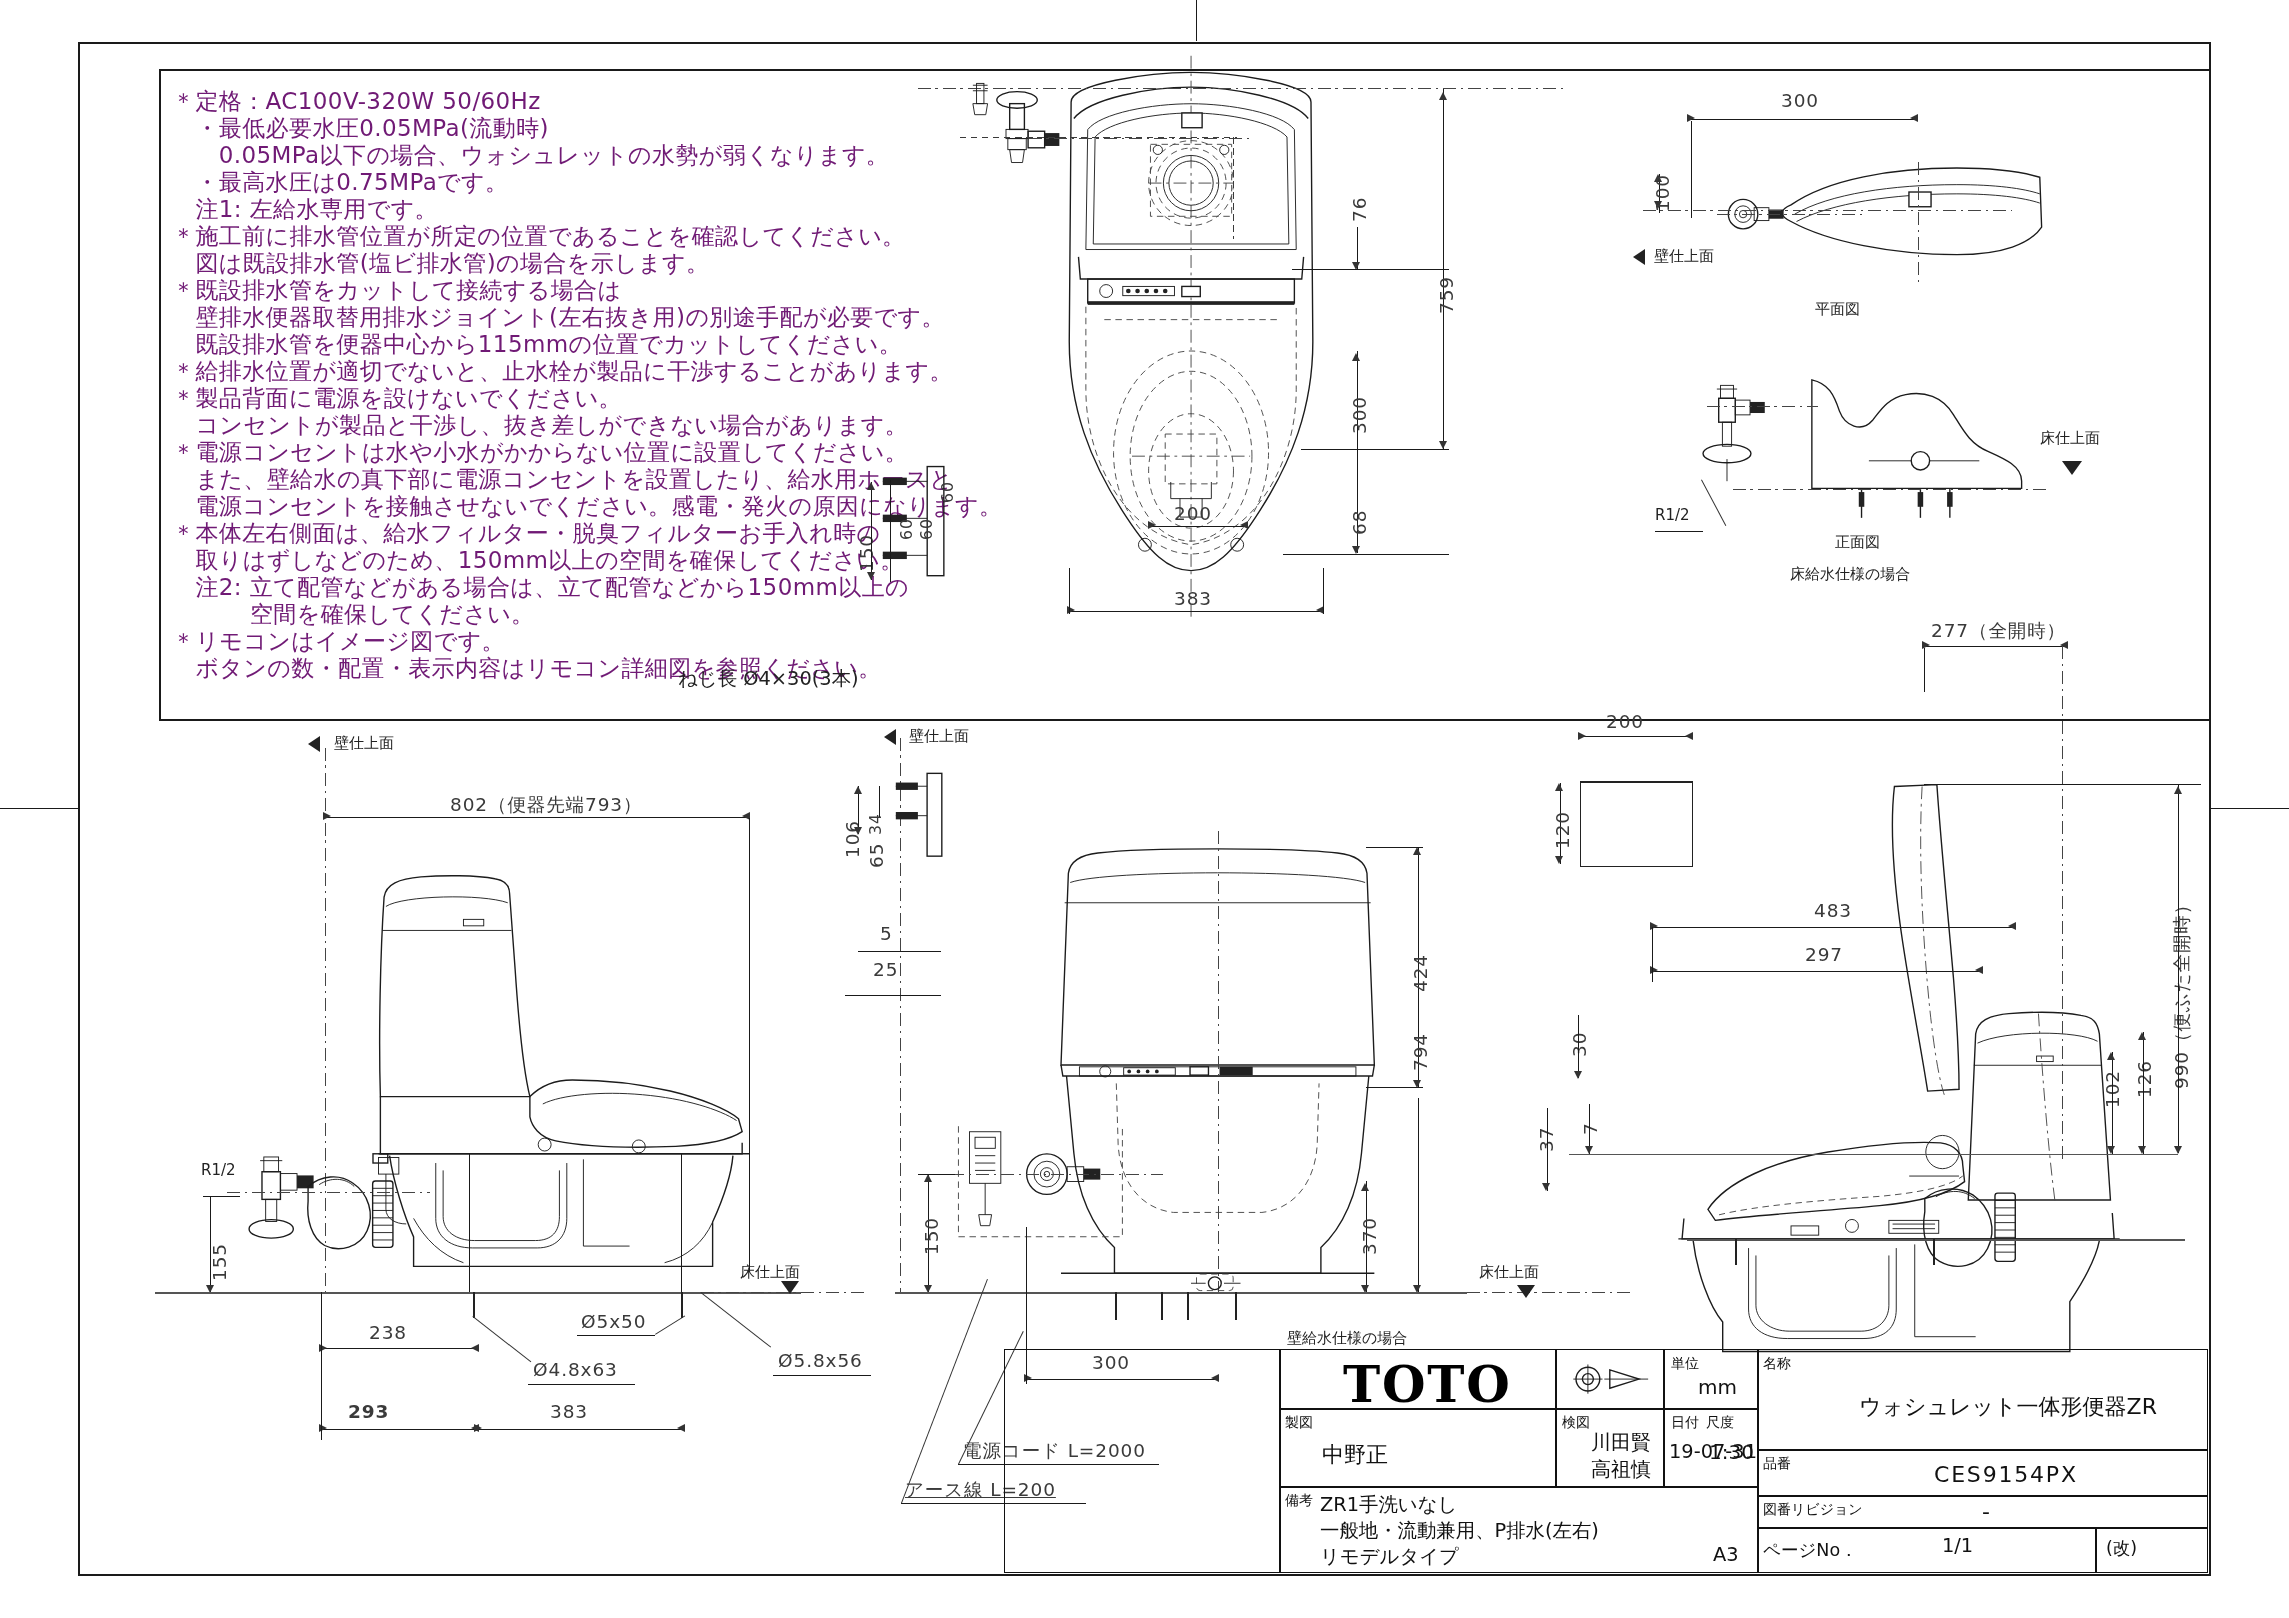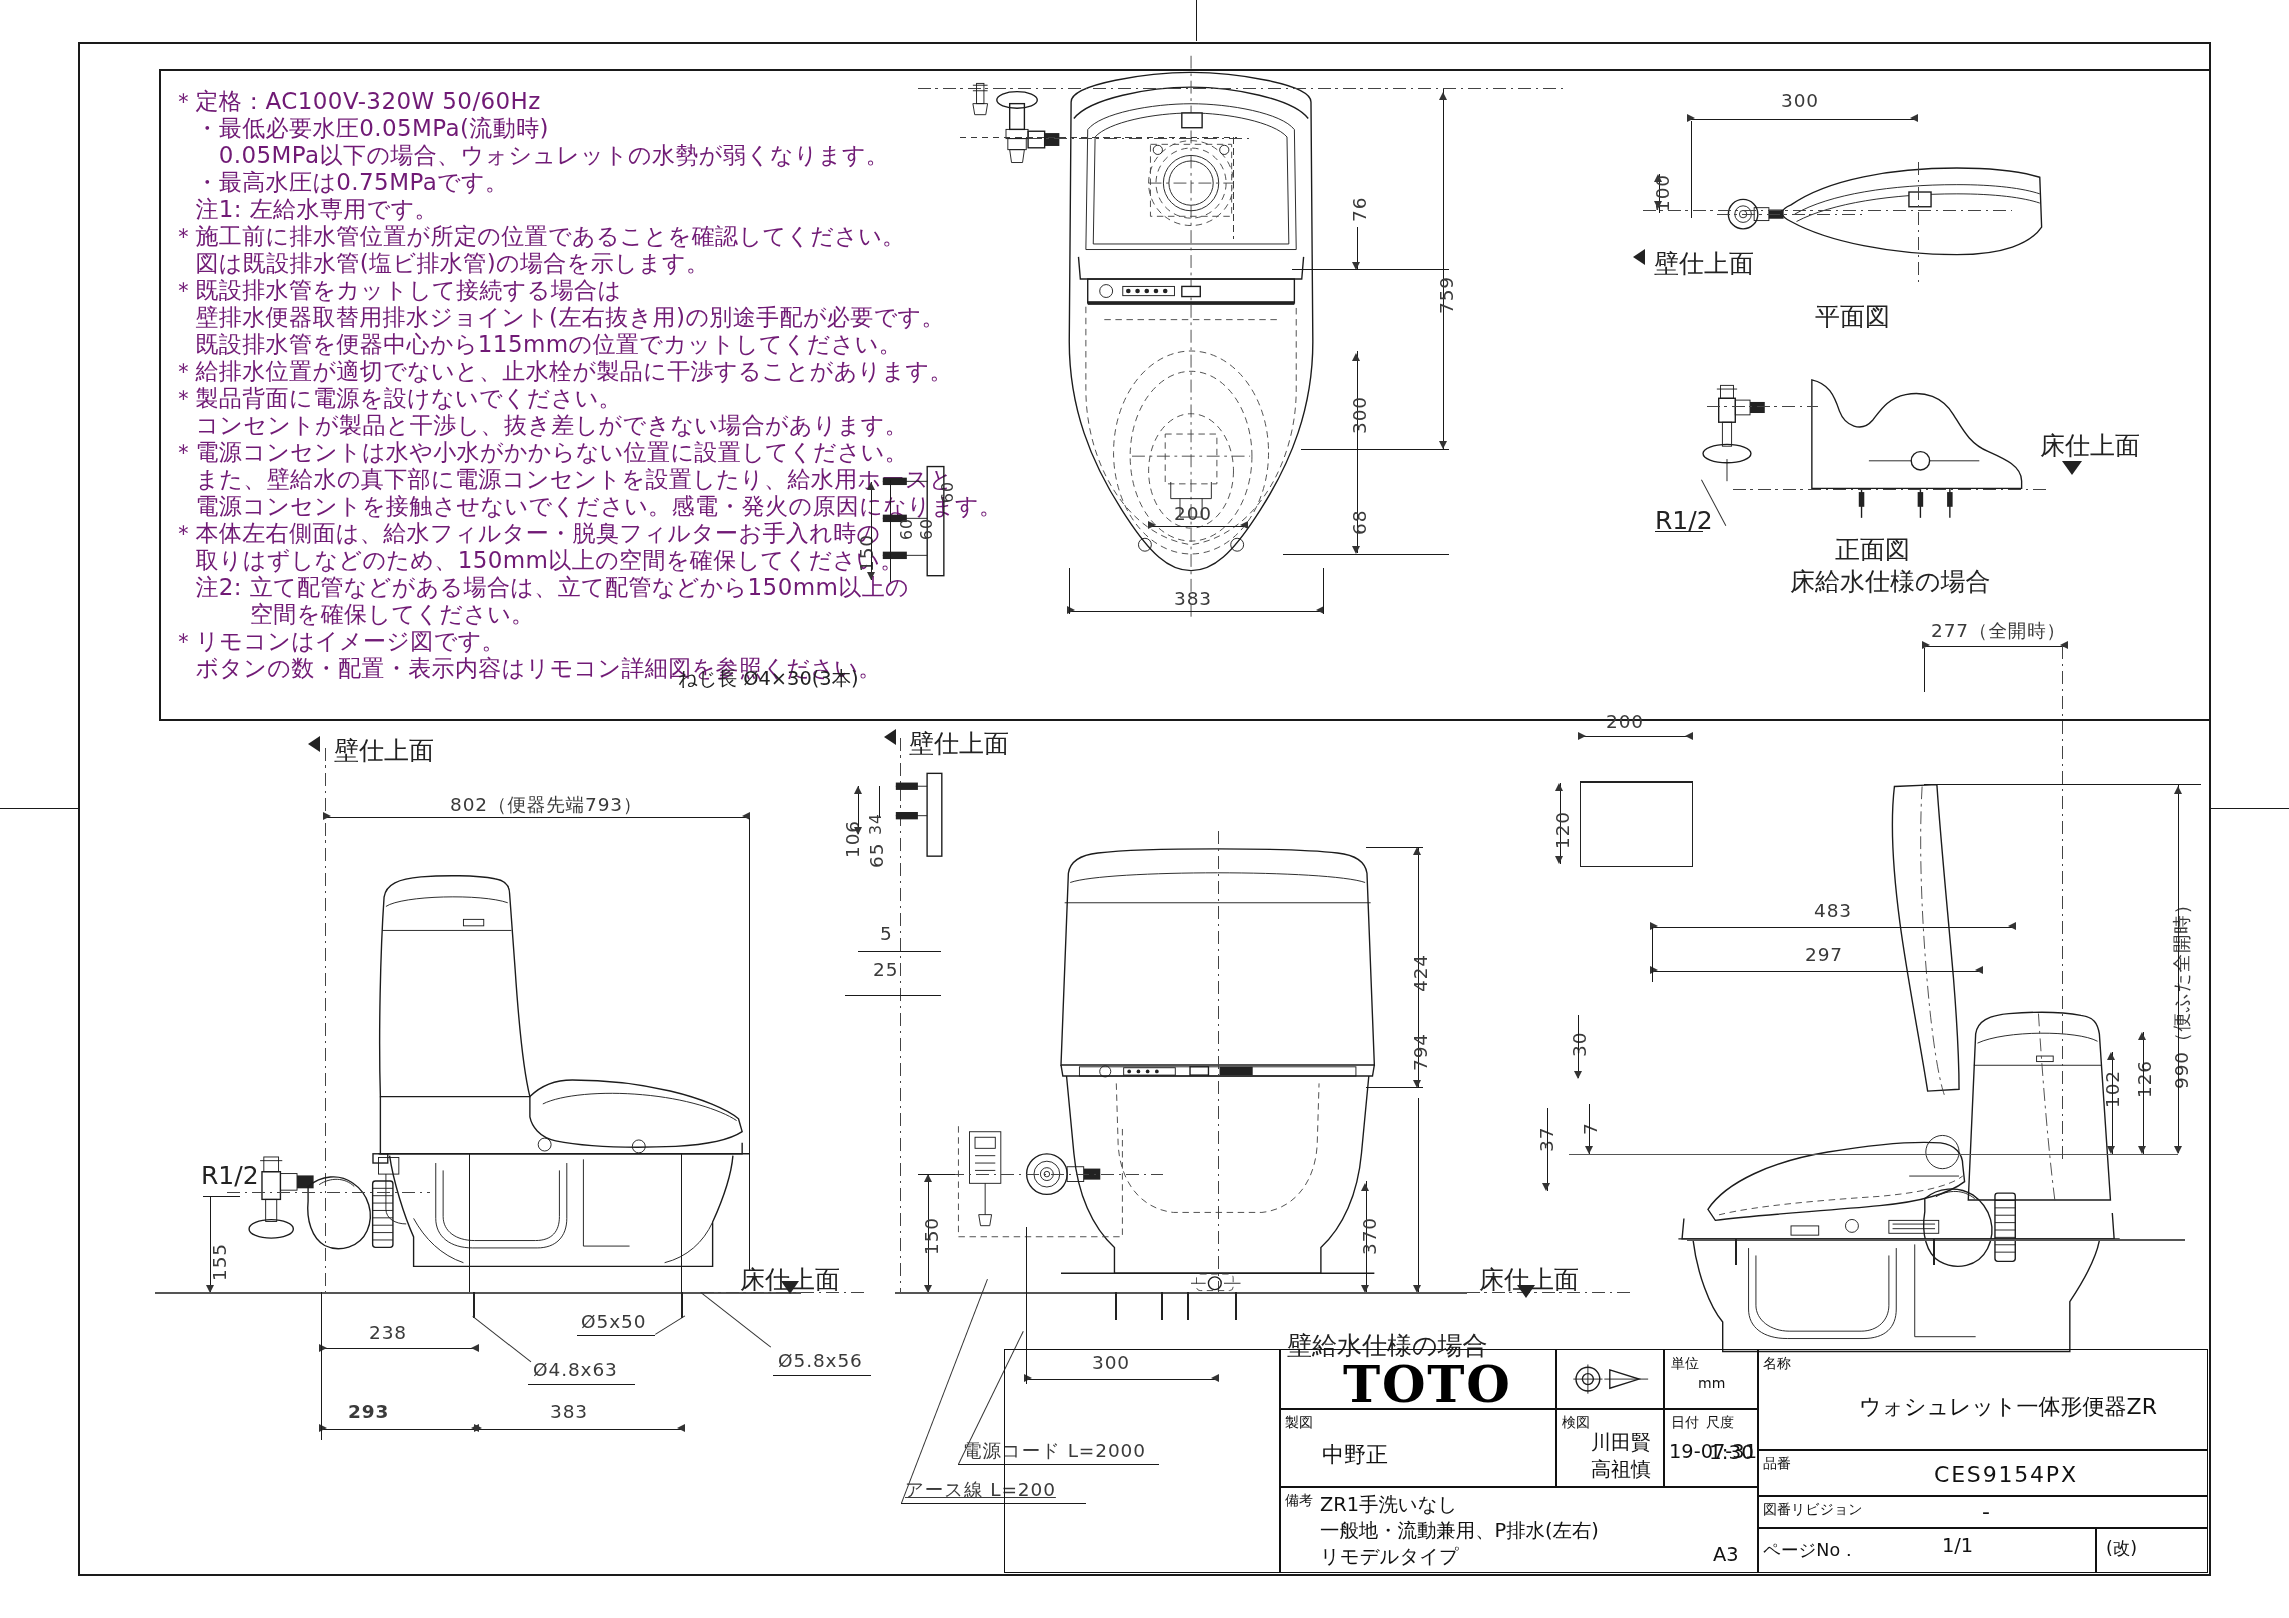--- a/index.html
+++ b/index.html
@@ -19,21 +19,21 @@
      background:repeating-linear-gradient(to bottom,#444 0 13px,transparent 13px 17.5px,#444 17.5px 20px,transparent 20px 25px);}
   .hidden-l{position:absolute;height:0.9px;
      background:repeating-linear-gradient(to right,#3a3a3a 0 6.5px,transparent 6.5px 11px);}
   .hidden-lV{position:absolute;width:0.9px;
      background:repeating-linear-gradient(to bottom,#3a3a3a 0 6.5px,transparent 6.5px 11px);}
   
   .dim{position:absolute;font-size:18.5px;color:#3a3a3a;white-space:nowrap;letter-spacing:0.9px;
        font-family:"DejaVu Sans","Liberation Sans",sans-serif;}
   .dim.v{transform-origin:0 0;transform:rotate(-90deg);}
   .dim.sm{font-size:15.7px;}
-  .lab{position:absolute;font-size:25px;color:#222;white-space:nowrap;}
+  .lab{position:absolute;font-size:15px;color:#222;white-space:nowrap;}
   .lab.ul{}
   .notes{position:absolute;font-size:23px;line-height:27px;color:#701a75;white-space:pre;letter-spacing:0.4px;}
   
   .arw{position:absolute;width:0;height:0;border-style:solid;}
   .arwL{border-width:4.6px 8.3px 4.6px 0;border-color:transparent #333 transparent transparent;}
   .arwR{border-width:4.6px 0 4.6px 8.3px;border-color:transparent transparent transparent #333;}
   .arwU{border-width:0 4.6px 8.3px 4.6px;border-color:transparent transparent #333 transparent;}
   .arwD{border-width:8.3px 4.6px 0 4.6px;border-color:#333 transparent transparent transparent;}
   
   .tb{position:absolute;border:1.8px solid #111;box-sizing:border-box;}
@@ -667,21 +667,21 @@
 
   <svg style="left:1569px;top:1359px;width:88px;height:42px" viewBox="0 0 95 46" width="88" height="42">
     <circle class="s" cx="20" cy="22" r="13"></circle>
     <circle class="s" cx="20" cy="22" r="6"></circle>
     <line class="s2" x1="4" y1="22" x2="36" y2="22"></line>
     <line class="s2" x1="20" y1="6" x2="20" y2="38"></line>
     <path class="s" d="M44 12 L76 22 L44 32 Z"></path>
     <line class="s2" x1="38" y1="22" x2="86" y2="22"></line>
   </svg>
   <div class="tbhdr" style="left:1671px;top:1355px;">単位</div>
-  <div class="tbval" style="left:1698px;top:1375px;font-size:14px;">mm</div>
+  <div class="tbval" style="left:1698px;top:1375px;font-size:20px;">mm</div>
 
   <div class="tbhdr" style="left:1285px;top:1414px;">製図</div>
   <div class="tbval" style="left:1322px;top:1440px;">中野正</div>
   <div class="tbhdr" style="left:1562px;top:1414px;">検図</div>
   <div class="tbval" style="left:1591px;top:1429px;font-size:20px;">川田賢</div>
   <div class="tbval" style="left:1591px;top:1456px;font-size:20px;">高祖慎</div>
   <div class="tbhdr" style="left:1671px;top:1414px;">日付</div>
   <div class="tbval" style="left:1669px;top:1440px;font-size:19.4px;">19-07-31</div>
   <div class="tbhdr" style="left:1706px;top:1414px;">尺度</div>
   <div class="tbval" style="left:1709px;top:1440px;font-size:20px;">1:30</div>

